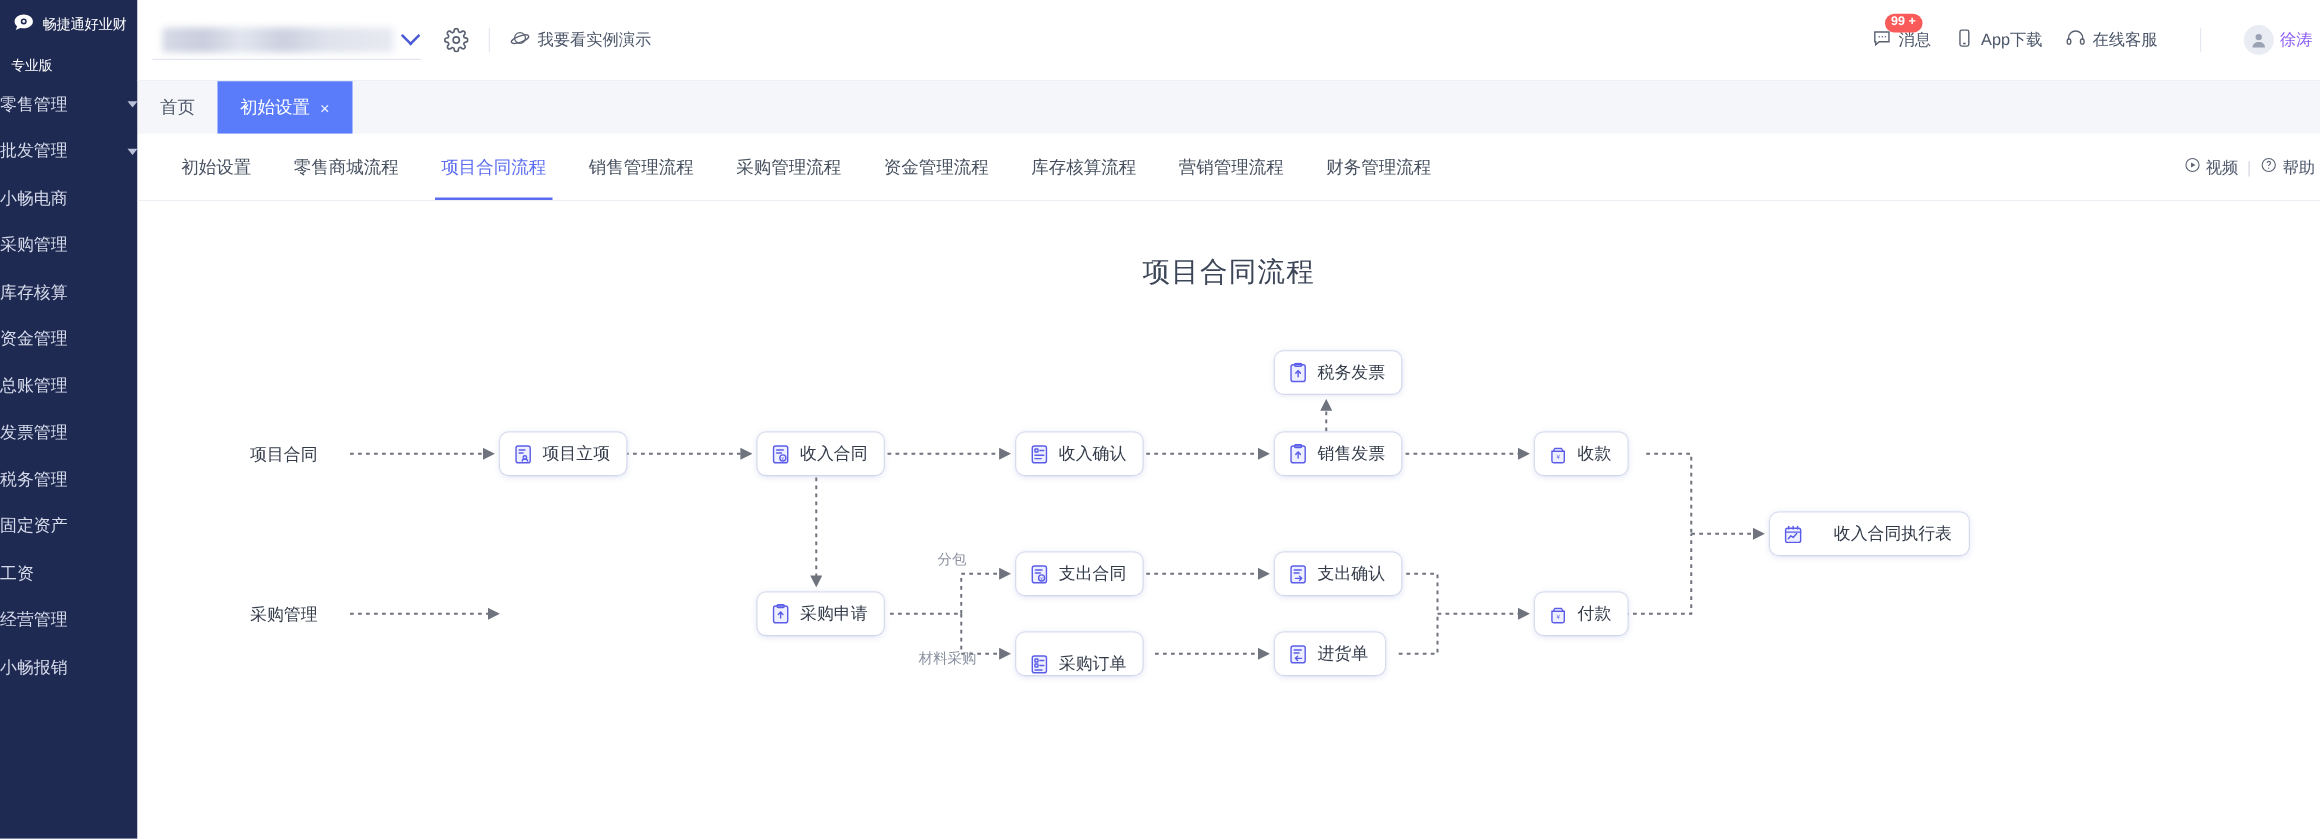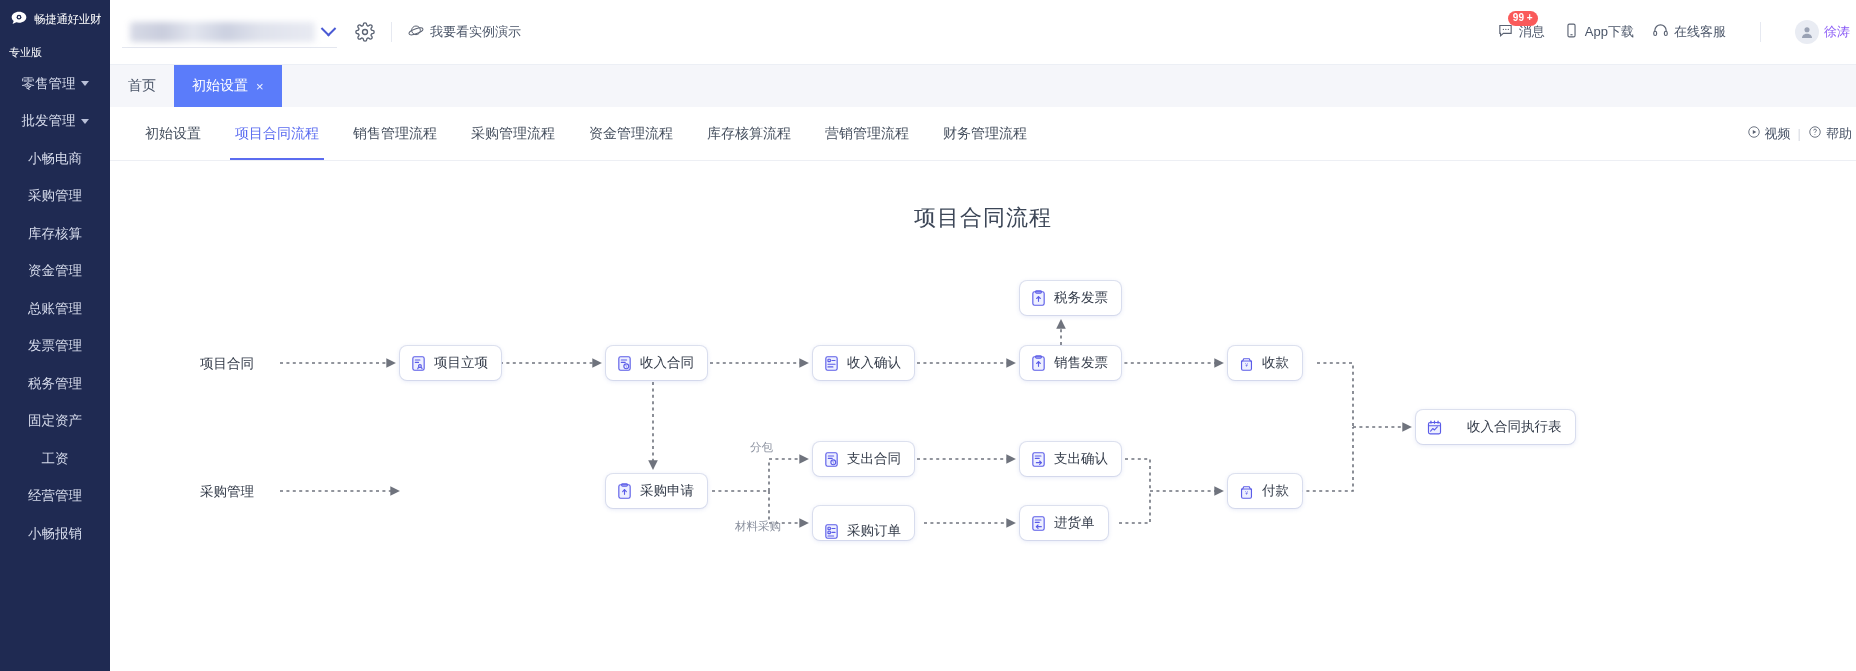--- a/index.html
+++ b/index.html
@@ -27,21 +27,21 @@
   .brand-logo { width: 22px; height: 22px; flex: 0 0 22px; }
   .brand-name {
     font-size: 11.5px; color: #ffffff; letter-spacing: -0.3px;
     white-space: nowrap; overflow: hidden;
   }
   .brand-sub { font-size: 11px; color:#ffffff; margin-top:15px; padding-left:1px; }
 
   .menu { margin-top: 0px; }
   .menu-item {
     height: 37.5px;
-    display: flex; align-items: center; justify-content: center;
+    display: flex; align-items: center; justify-content: space-between;
     font-size: 13.5px; color: #d7dcec; cursor: pointer;
     gap: 5px; position: relative;
   }
   .caret {
     width: 0; height: 0;
     border-left: 4.5px solid transparent;
     border-right: 4.5px solid transparent;
     border-top: 5px solid #b9c0d8;
     display: inline-block;
   }
@@ -306,20 +306,21 @@
       </div>
       <div class="tab active">
         <span>初始设置</span>
         <span class="x">×</span>
       </div>
     </div>
 
   <div class="subnav">
     <div class="subnav-items" id="subnav-items">
         <div class="subnav-item">初始设置</div>
+        <div class="subnav-item">零售商城流程</div>
         <div class="subnav-item active">项目合同流程</div>
         <div class="subnav-item">销售管理流程</div>
         <div class="subnav-item">采购管理流程</div>
         <div class="subnav-item">资金管理流程</div>
         <div class="subnav-item">库存核算流程</div>
         <div class="subnav-item">营销管理流程</div>
         <div class="subnav-item">财务管理流程</div>
       </div>
     <div class="subnav-right">
       <span class="lnk">

